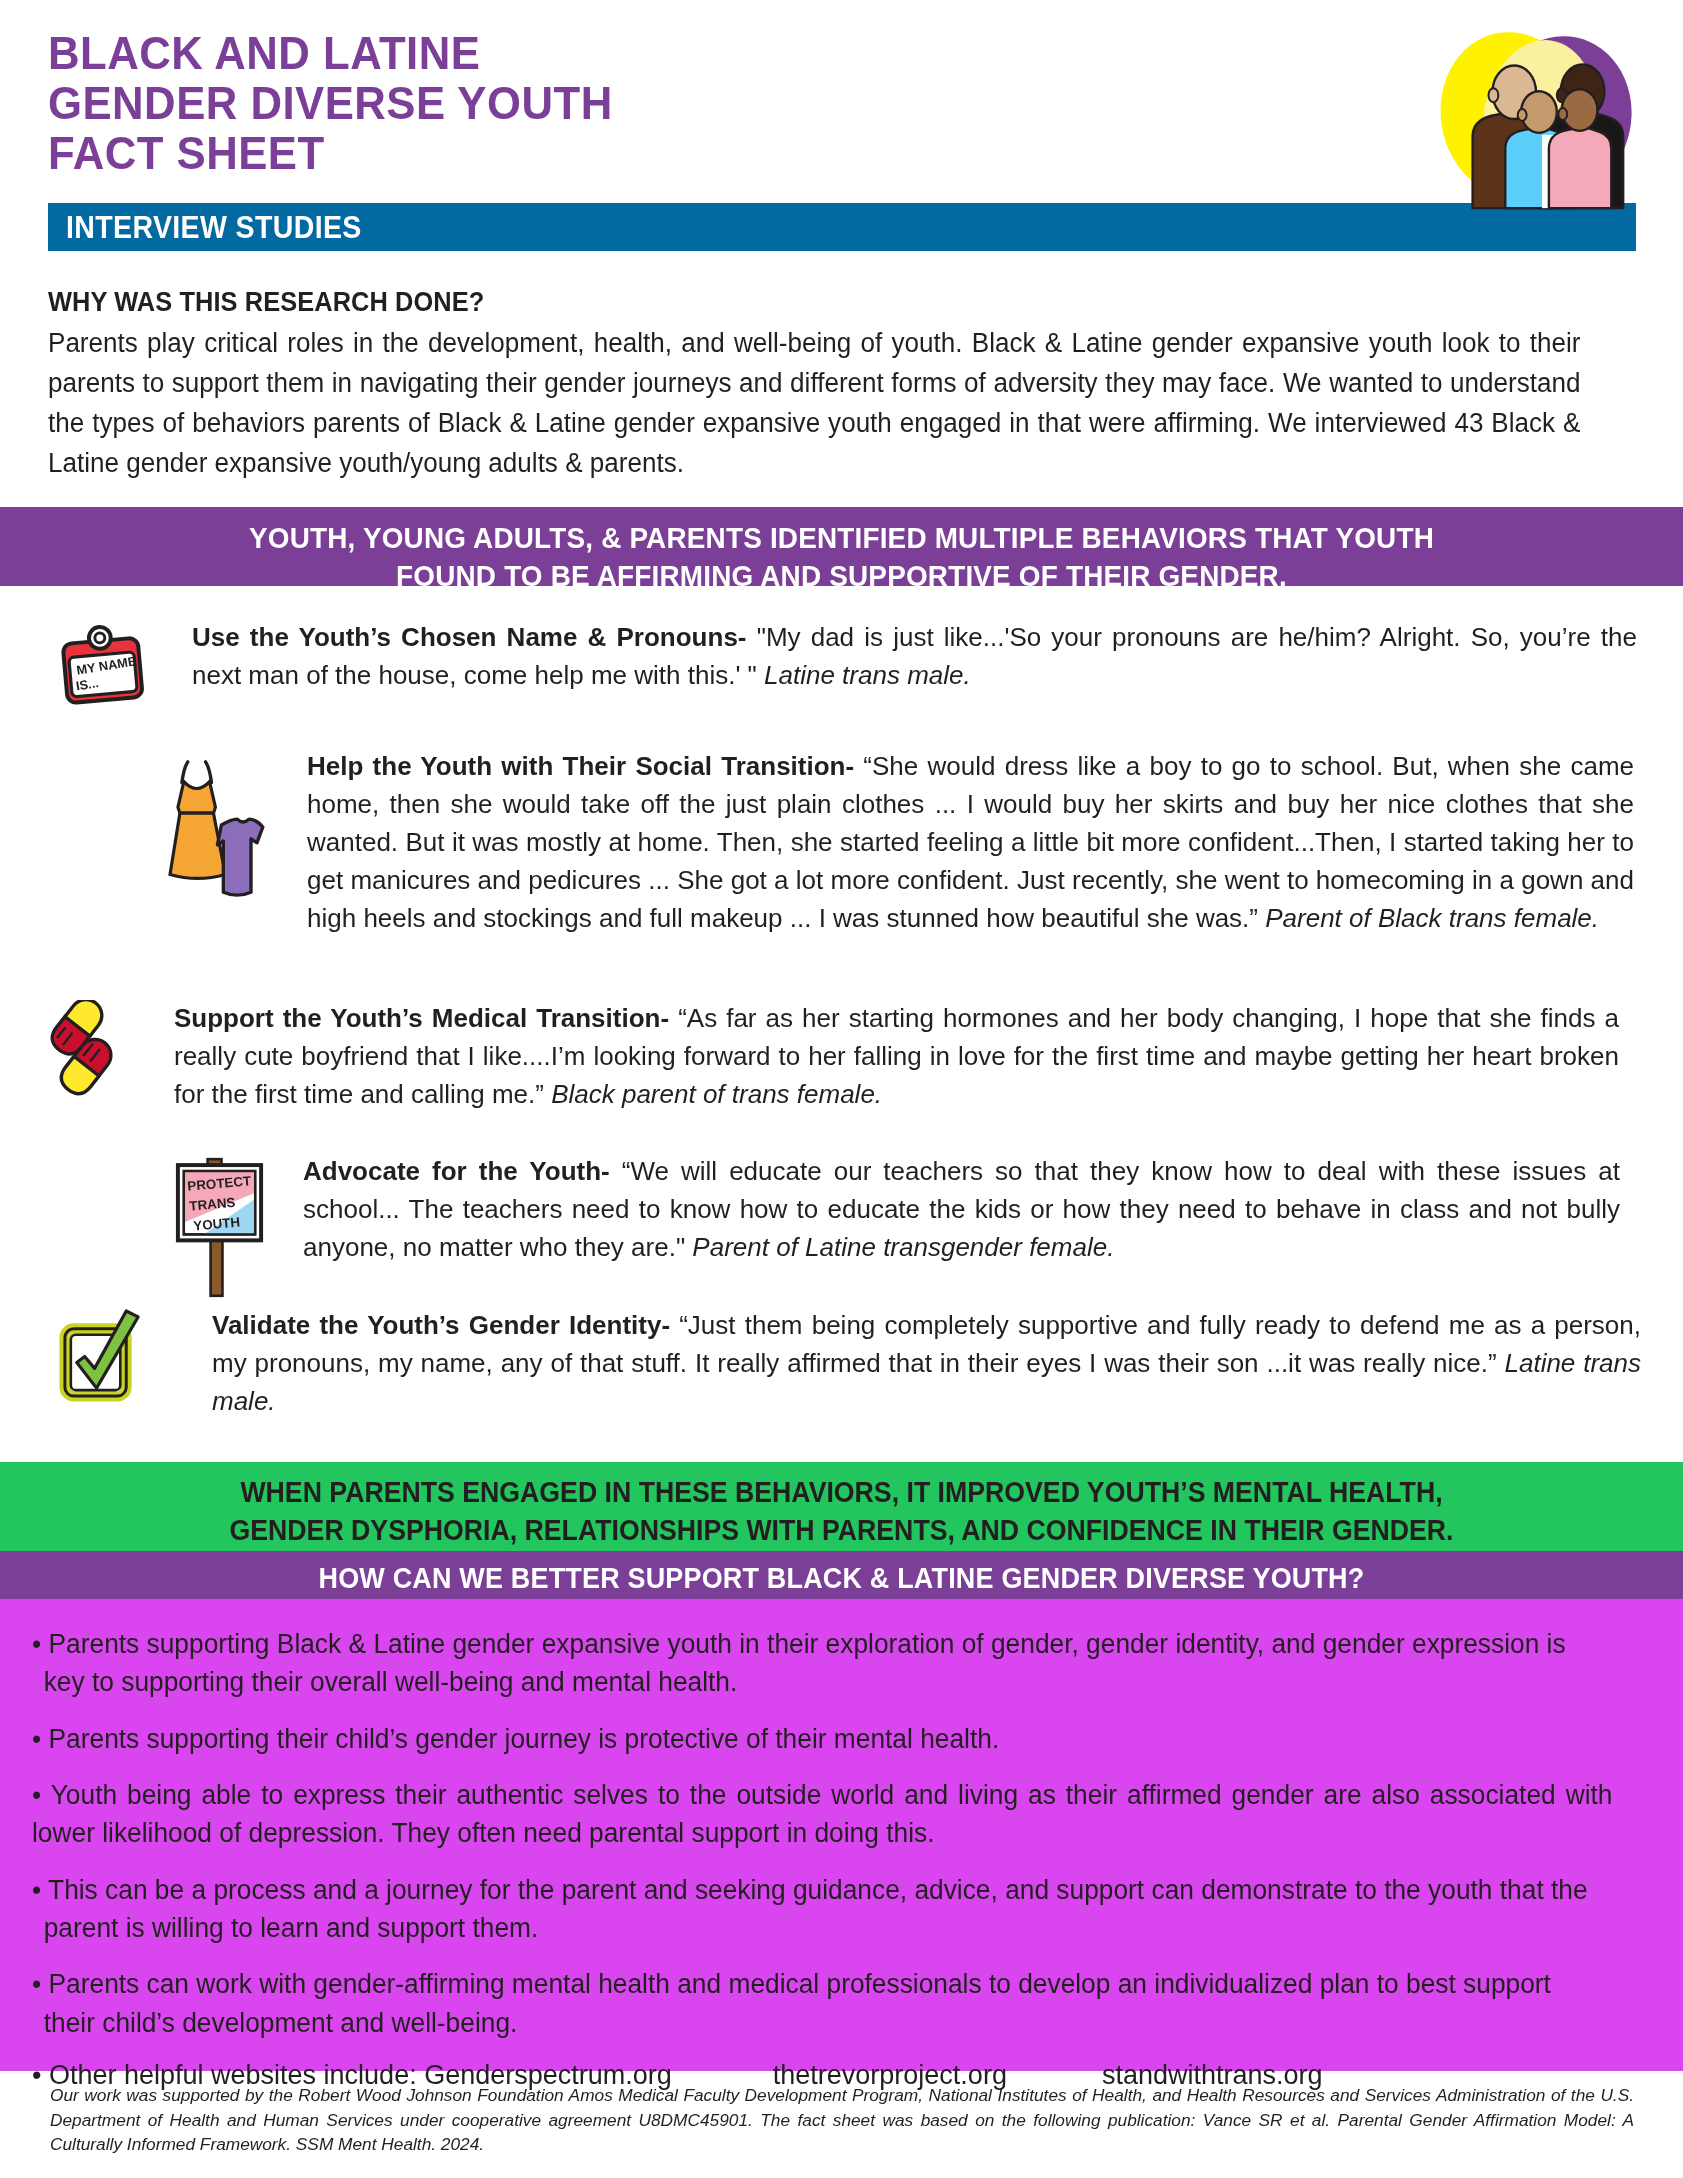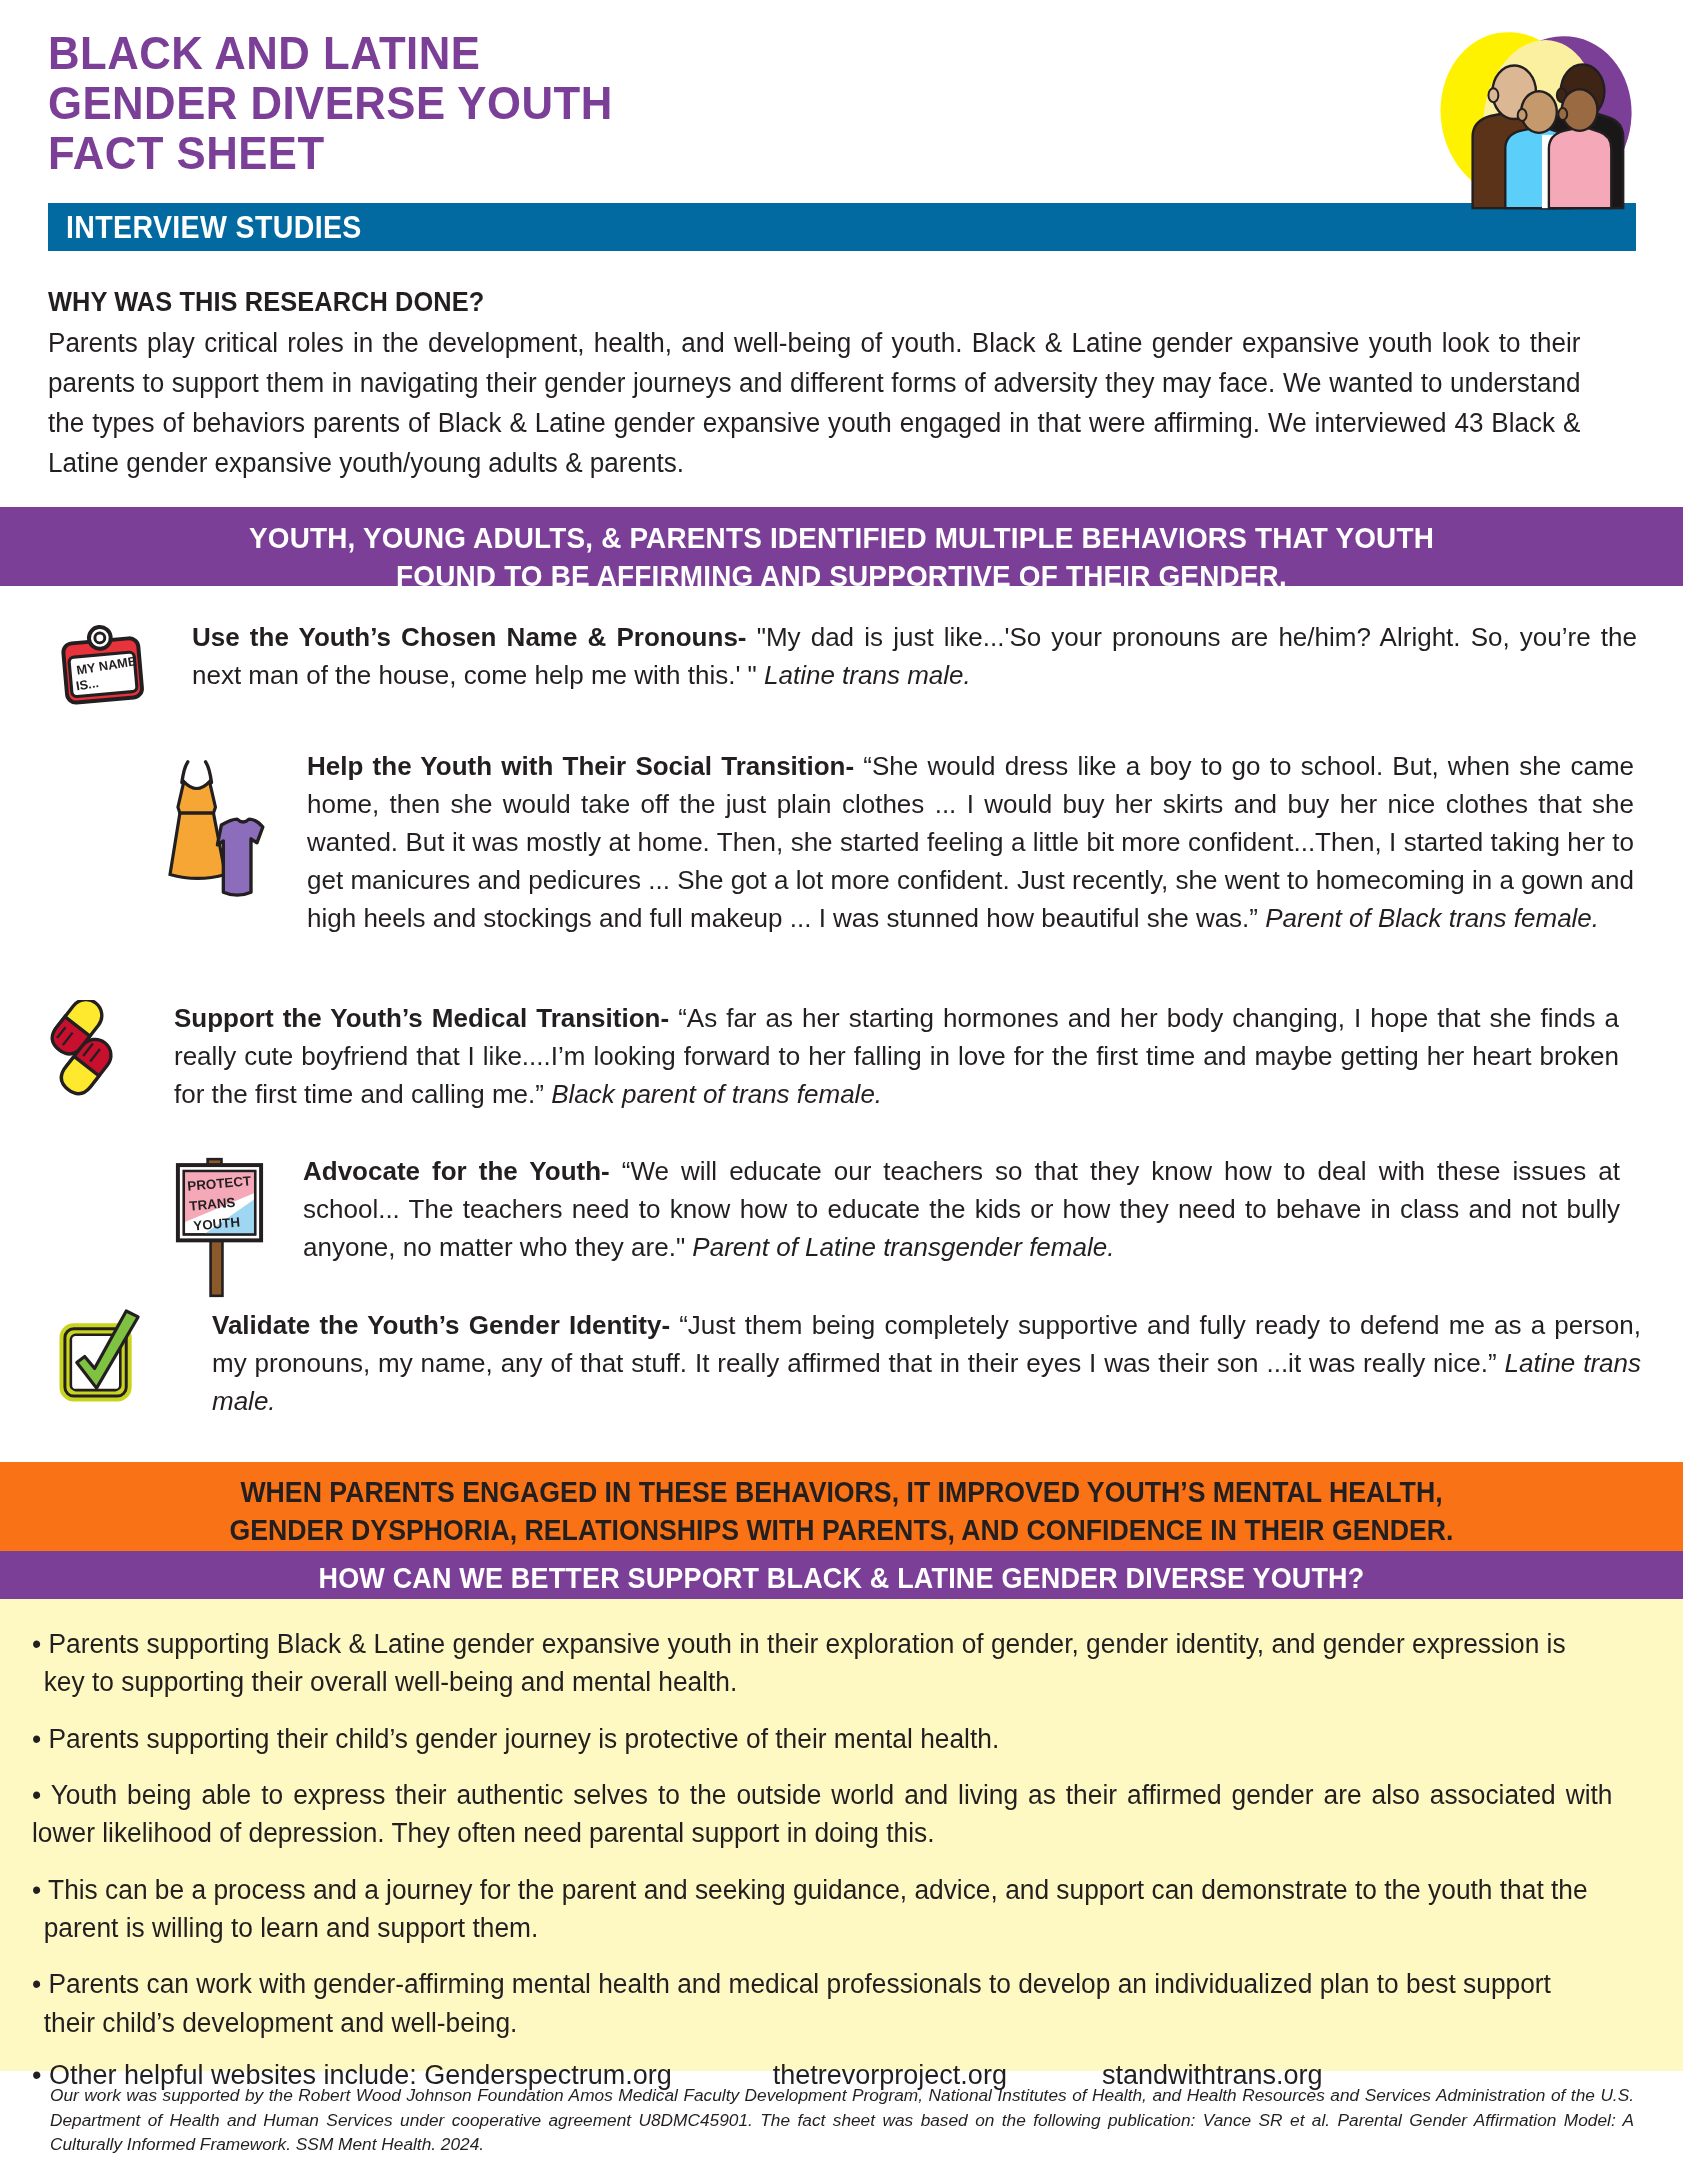--- a/index.html
+++ b/index.html
@@ -64,21 +64,21 @@
   }
   .banner-purple .ln{
     display:block;font-size:30px;line-height:1.28;
     letter-spacing:0.2px;
     transform:scaleX(0.93);
   }
   #banner1{top:507px;height:79px;padding-top:12px;box-sizing:border-box;}
 
   .banner-yellow{
     position:absolute;left:0;top:1462px;width:1683px;height:89px;
-    background:#f97316;color:#231f20;
+    background:#22c55e;color:#231f20;
     text-align:center;font-weight:bold;
     padding-top:12px;box-sizing:border-box;
   }
   .banner-yellow .ln{
     display:block;font-size:29px;line-height:1.3;
     transform:scaleX(0.92);
   }
   #banner3{top:1551px;height:48px;padding-top:9px;box-sizing:border-box;}
   #banner3 .ln{font-size:29px;}
 
@@ -106,21 +106,21 @@
   #item4 .icon-wrap{width:105px;}
   #item4 .txt{width:1317px;margin-left:30px;}
 
   #item5{left:57px;top:703px;width:1584px;gap:20px;}
   #item5 .icon-wrap{width:95px;}
   #item5 .txt{width:1445px;margin-left:40px;}
 
   
   .support{
     position:absolute;left:0;top:1599px;width:1683px;height:472px;
-    background:#fef9c3;
+    background:#d946ef;
     box-sizing:border-box;
     padding:26px 30px 10px 32px;
   }
   .bullet{
     font-size:27px;line-height:1.42;margin-bottom:18px;
     text-align:justify;
     transform:scaleX(0.975);transform-origin:left top;
   }
   .bullet .ind{padding-left:12px;display:block;}
   .sites{display:flex;gap:16px;font-size:27px;}

